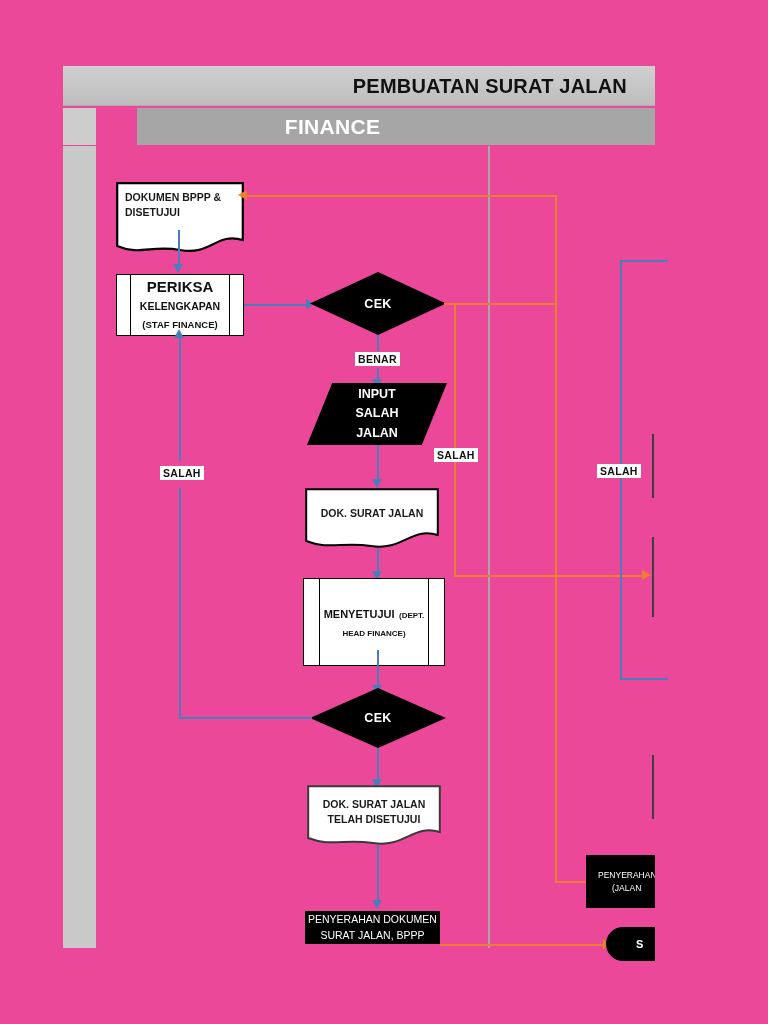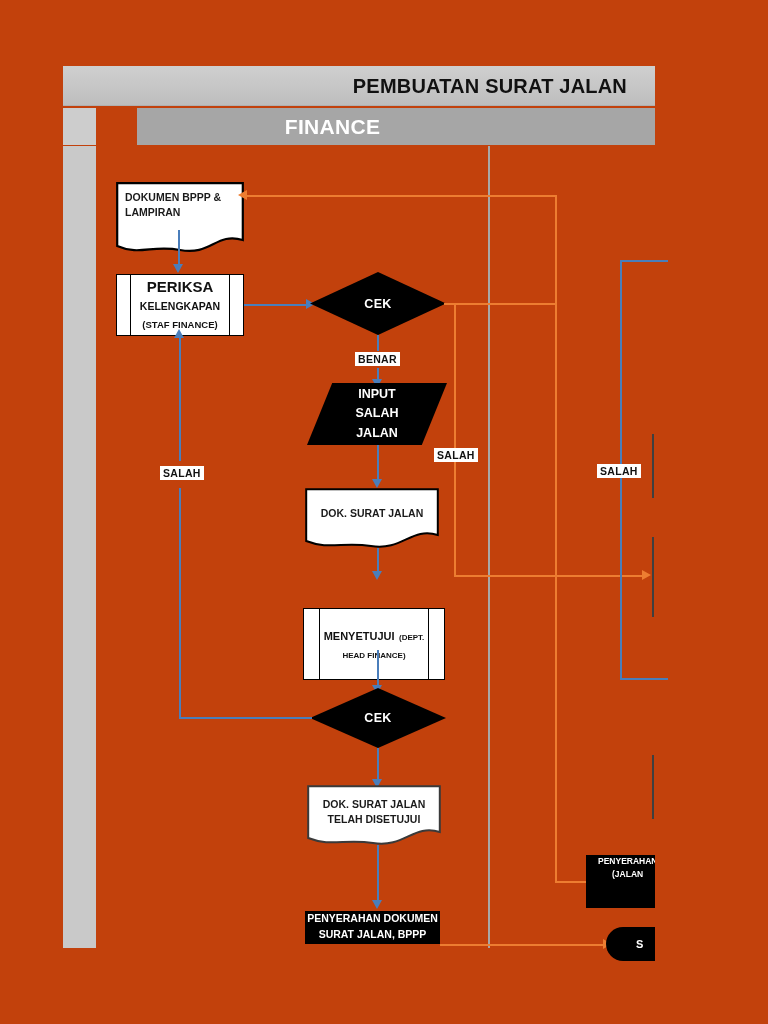--- a/index.html
+++ b/index.html
@@ -8,21 +8,21 @@
     background: #ffffff;
     width: 768px;
     height: 1024px;
     overflow: hidden;
     font-family: "Liberation Sans", sans-serif;
   }
   #page {
     position: relative;
     width: 768px;
     height: 1024px;
-    background: #c2410c;
+    background: #ec4899;
   }
 
   
   .title-bar {
     position: absolute;
     left: 63px; top: 66px;
     width: 592px; height: 39px;
     background: linear-gradient(to bottom, #cfcfcf 0%, #c6c6c6 55%, #bdbdbd 100%);
     border-bottom: 1px solid #b0b0b0;
   }
@@ -160,25 +160,26 @@
     font-size: 12.5px;
     font-weight: bold;
     line-height: 1.55;
   }
 
   
   .blackbox {
     position: absolute;
     background: #000000;
     display: flex;
+    align-items: center;
     justify-content: center;
     text-align: center;
     color: #ffffff;
     font-size: 10.5px;
-    font-weight: bold;
+    font-weight: normal;
     line-height: 1.5;
     box-sizing: border-box;
     overflow: hidden;
   }
 
   
   .terminator {
     position: absolute;
     background: #000000;
     border-top-left-radius: 22px;
@@ -248,21 +249,21 @@
 
   <div class="lane-sidebar"></div>
   <div class="lane-divider"></div>
 
   <div class="doc" style="left:116px; top:158px; width:128px; height:72px;margin-top:24px;">
     <svg width="128" height="72" viewBox="0 0 128 72">
       <path d="M1.2,1.2 H126.8 V58 C100,50 95,74 64,68 C36,62.5 24,74 1.2,64 Z" fill="#ffffff" stroke="#000000" stroke-width="2.2"></path>
     </svg>
     <div class="doc-label" style="left:0; top:8px; padding:0 9px;">
       <span>DOKUMEN BPPP &amp;</span><br>
-      <span>LAMPIRAN</span>
+      <span>DISETUJUI</span>
     </div>
   </div>
 
   <div class="v-line blue" style="left:178px; top:230px; height:36px;"></div>
   <div class="arrow down-blue" style="left:172.5px; top:264px;"></div>
 
   <div class="proc" style="left:116px; top:274px; width:128px; height:62px;">
     <div class="bar-l" style="left:13px;"></div>
     <div class="bar-r" style="right:13px;"></div>
     <div class="inner">
@@ -308,21 +309,21 @@
   <div class="doc" style="left:305px; top:488px; width:134px; height:62px;">
     <svg width="134" height="62" viewBox="0 0 134 62">
       <path d="M1.2,1.2 H132.8 V47 C106,39 98,63 66,58 C38,53.5 24,62 1.2,53 Z" fill="#ffffff" stroke="#000000" stroke-width="2.0"></path>
     </svg>
     <div class="doc-label" style="left:0; top:18px; text-align:center;">DOK. SURAT JALAN</div>
   </div>
 
   <div class="v-line blue" style="left:377px; top:548px; height:26px;"></div>
   <div class="arrow down-blue" style="left:371.5px; top:571px;"></div>
 
-  <div class="proc" style="left:303px; top:608px; width:142px; height:72px;">
+  <div class="proc" style="left:303px; top:578px; width:142px; height:88px;">
     <div class="bar-l" style="left:15px;"></div>
     <div class="bar-r" style="right:15px;"></div>
     <div class="inner" style="padding:0 18px;">
       <div>
         <span style="font-size:11px;font-weight:bold;color:#111;">MENYETUJUI</span>
         <span style="font-size:8px;font-weight:bold;color:#111;">(DEPT.</span><br>
         <span style="font-size:8px;font-weight:bold;color:#111;">HEAD FINANCE)</span>
       </div>
     </div>
   </div>

